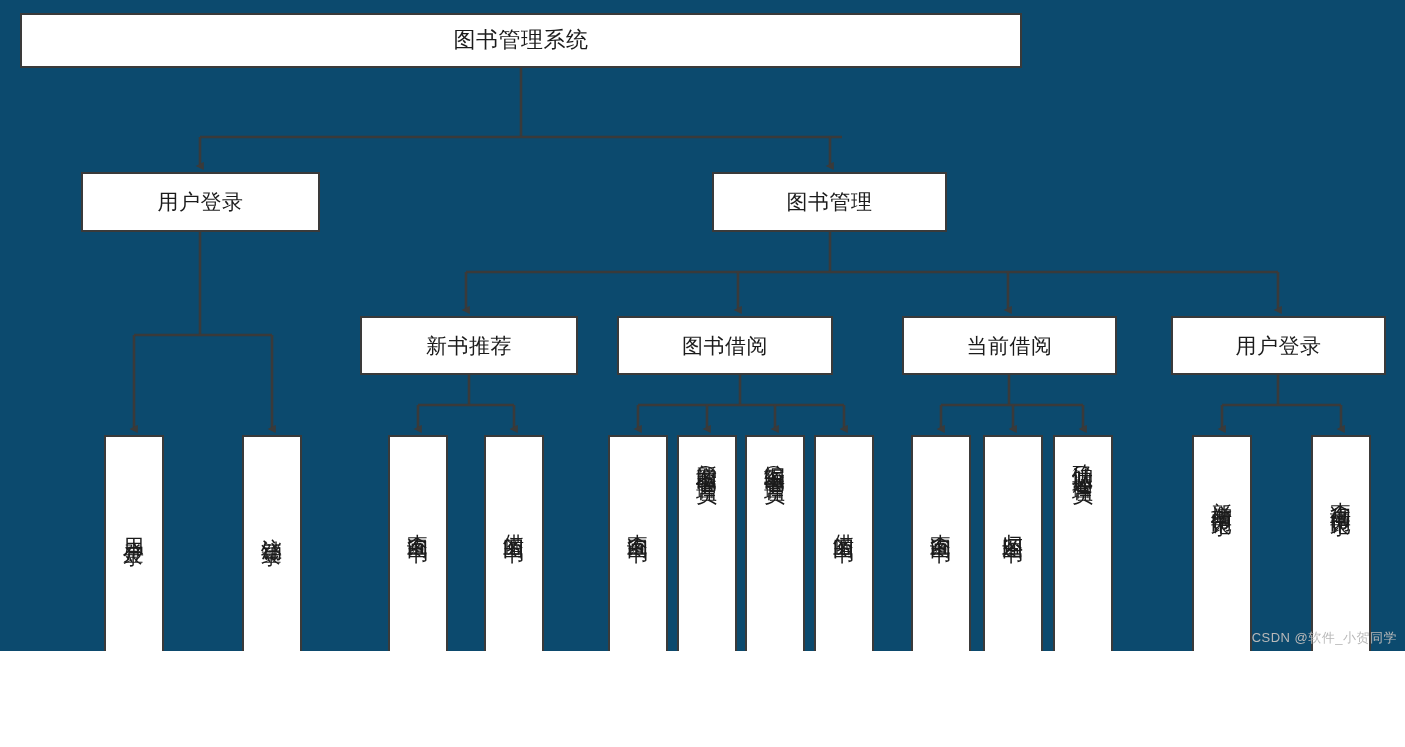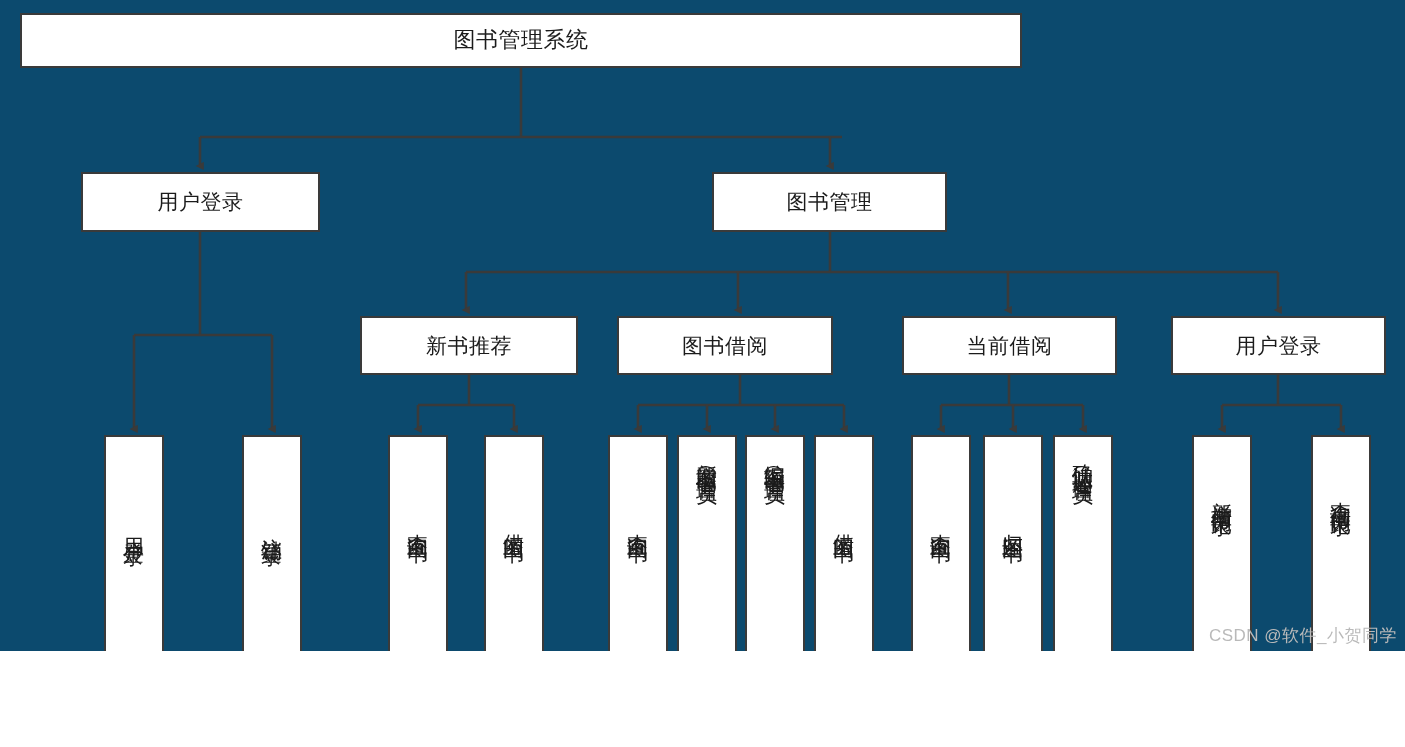--- a/index.html
+++ b/index.html
@@ -56,21 +56,21 @@
     white-space: nowrap;
     font-size: 21px;
     line-height: 1.0;
     letter-spacing: 3px;
   }
   .node.root .label { font-size: 22px; }
   .watermark {
     position: absolute;
     right: 8px;
     bottom: 4px;
-    font-size: 17px;
+    font-size: 13px;
     color: #b9b9b9;
     letter-spacing: 0.5px;
     white-space: nowrap;
     user-select: none;
   }
 </style>
 </head>
 <body>
 
 <div id="canvas">

